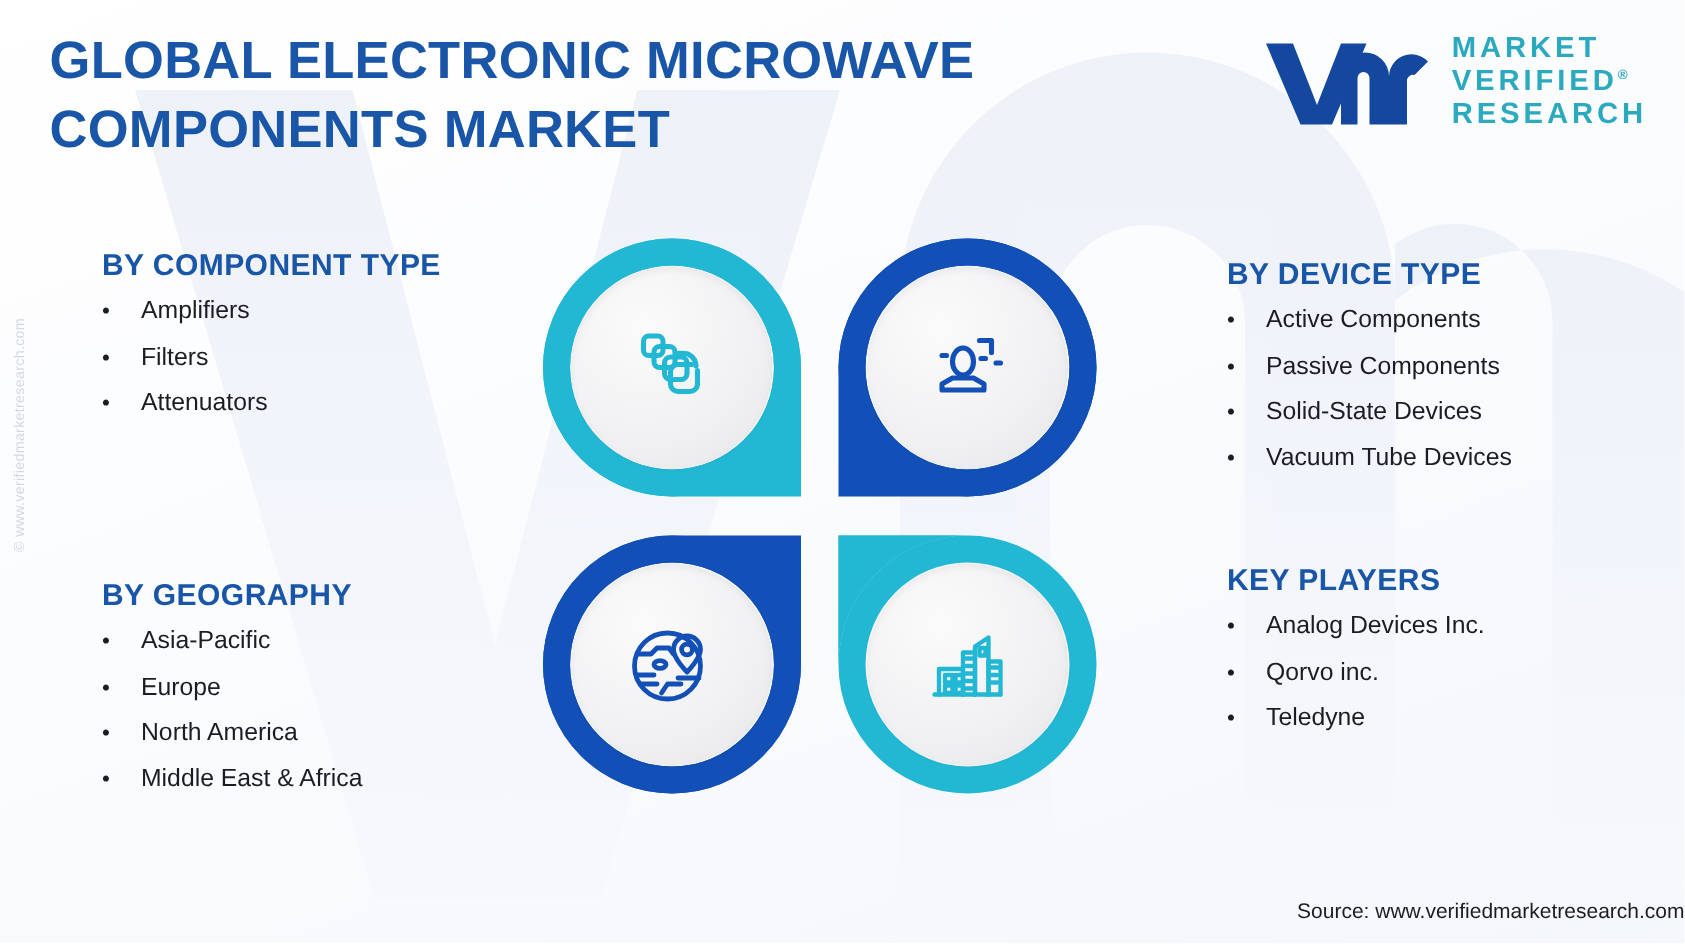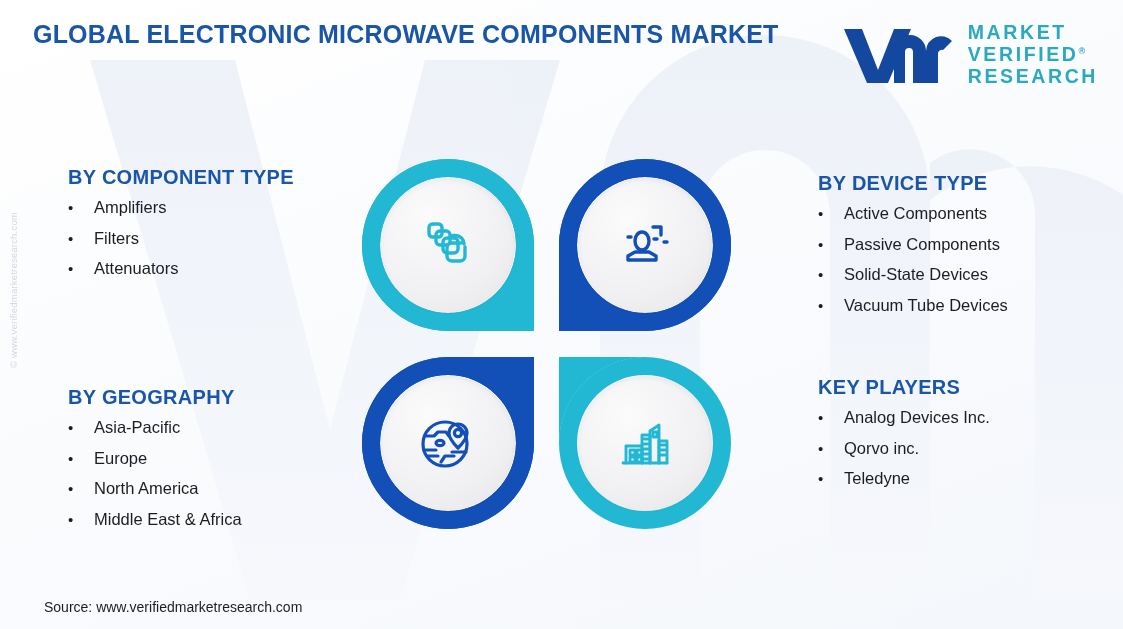--- a/index.html
+++ b/index.html
@@ -35,21 +35,21 @@
 
   
   .header {
     position: absolute;
     top: 18px;
     left: 33px;
     width: 790px;
     z-index: 5;
   }
   .title {
-    font-size: 25px;
+    font-size: 35px;
     font-weight: 700;
     letter-spacing: 0.2px;
     line-height: 1.32;
     color: #1a56a8;
     text-transform: uppercase;
   }
   .subtitle {
     margin-top: 11px;
     font-size: 21px;
     font-weight: 700;
@@ -173,21 +173,21 @@
     justify-content: center;
     z-index: 2;
   }
 
   
   .footer {
     position: absolute;
     left: 0;
     right: 0;
     bottom: 14px;
-    text-align: left;
+    text-align: right;
     font-size: 14px;
     color: #1b1d22;
     z-index: 5;
     padding-left: 44px;
   }
 </style>
 </head>
 <body>
 
 <div id="canvas">

